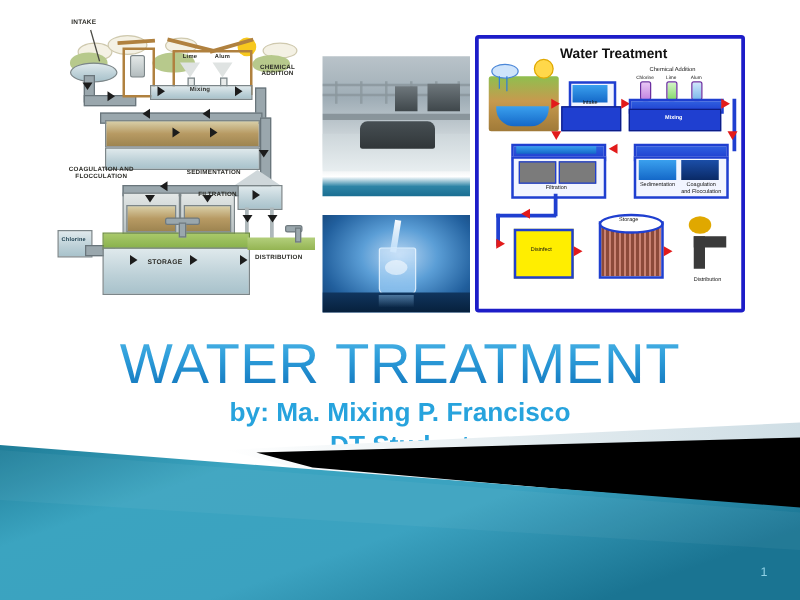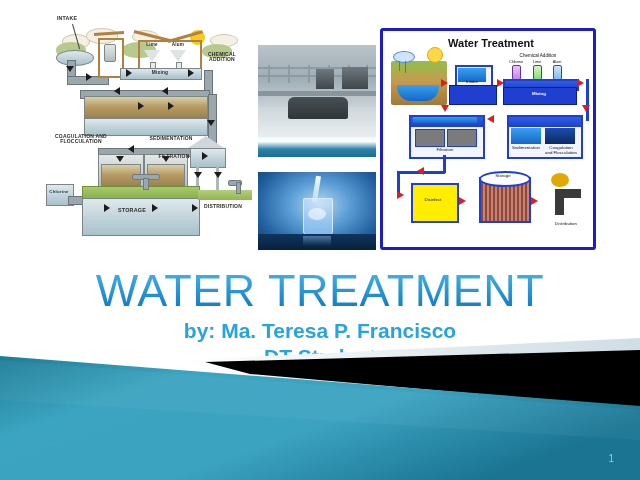--- a/index.html
+++ b/index.html
@@ -431,21 +431,21 @@
       <div class="dr-tap-body" style="left:172px;top:158px;width:9px;height:26px;"></div>
       <div class="dr-tap-body" style="left:172px;top:158px;width:26px;height:9px;"></div>
       <div class="dr-tap-knob" style="left:168px;top:142px;width:18px;height:14px;"></div>
       <div class="dr-label" style="left:158px;top:190px;width:50px;">Distribution</div>
     </div>
   </div>
 
   <div id="title-block">
     <div id="slide-title">WATER TREATMENT</div>
     <div id="slide-subtitle">
-      <span>by:  Ma. Teresa P. Francisco</span>
+      <span>by:  Ma. Mixing P. Francisco</span>
       <span class="line2">DT Student</span>
     </div>
   </div>
 
   <div id="banner">
     <svg width="640" height="150" viewBox="0 0 640 150" xmlns="http://www.w3.org/2000/svg">
       <defs>
         <linearGradient id="tealGrad" x1="0" y1="0" x2="1" y2="0.55">
           <stop offset="0%" stop-color="#1e7c97"></stop>
           <stop offset="28%" stop-color="#3ba4c0"></stop>

